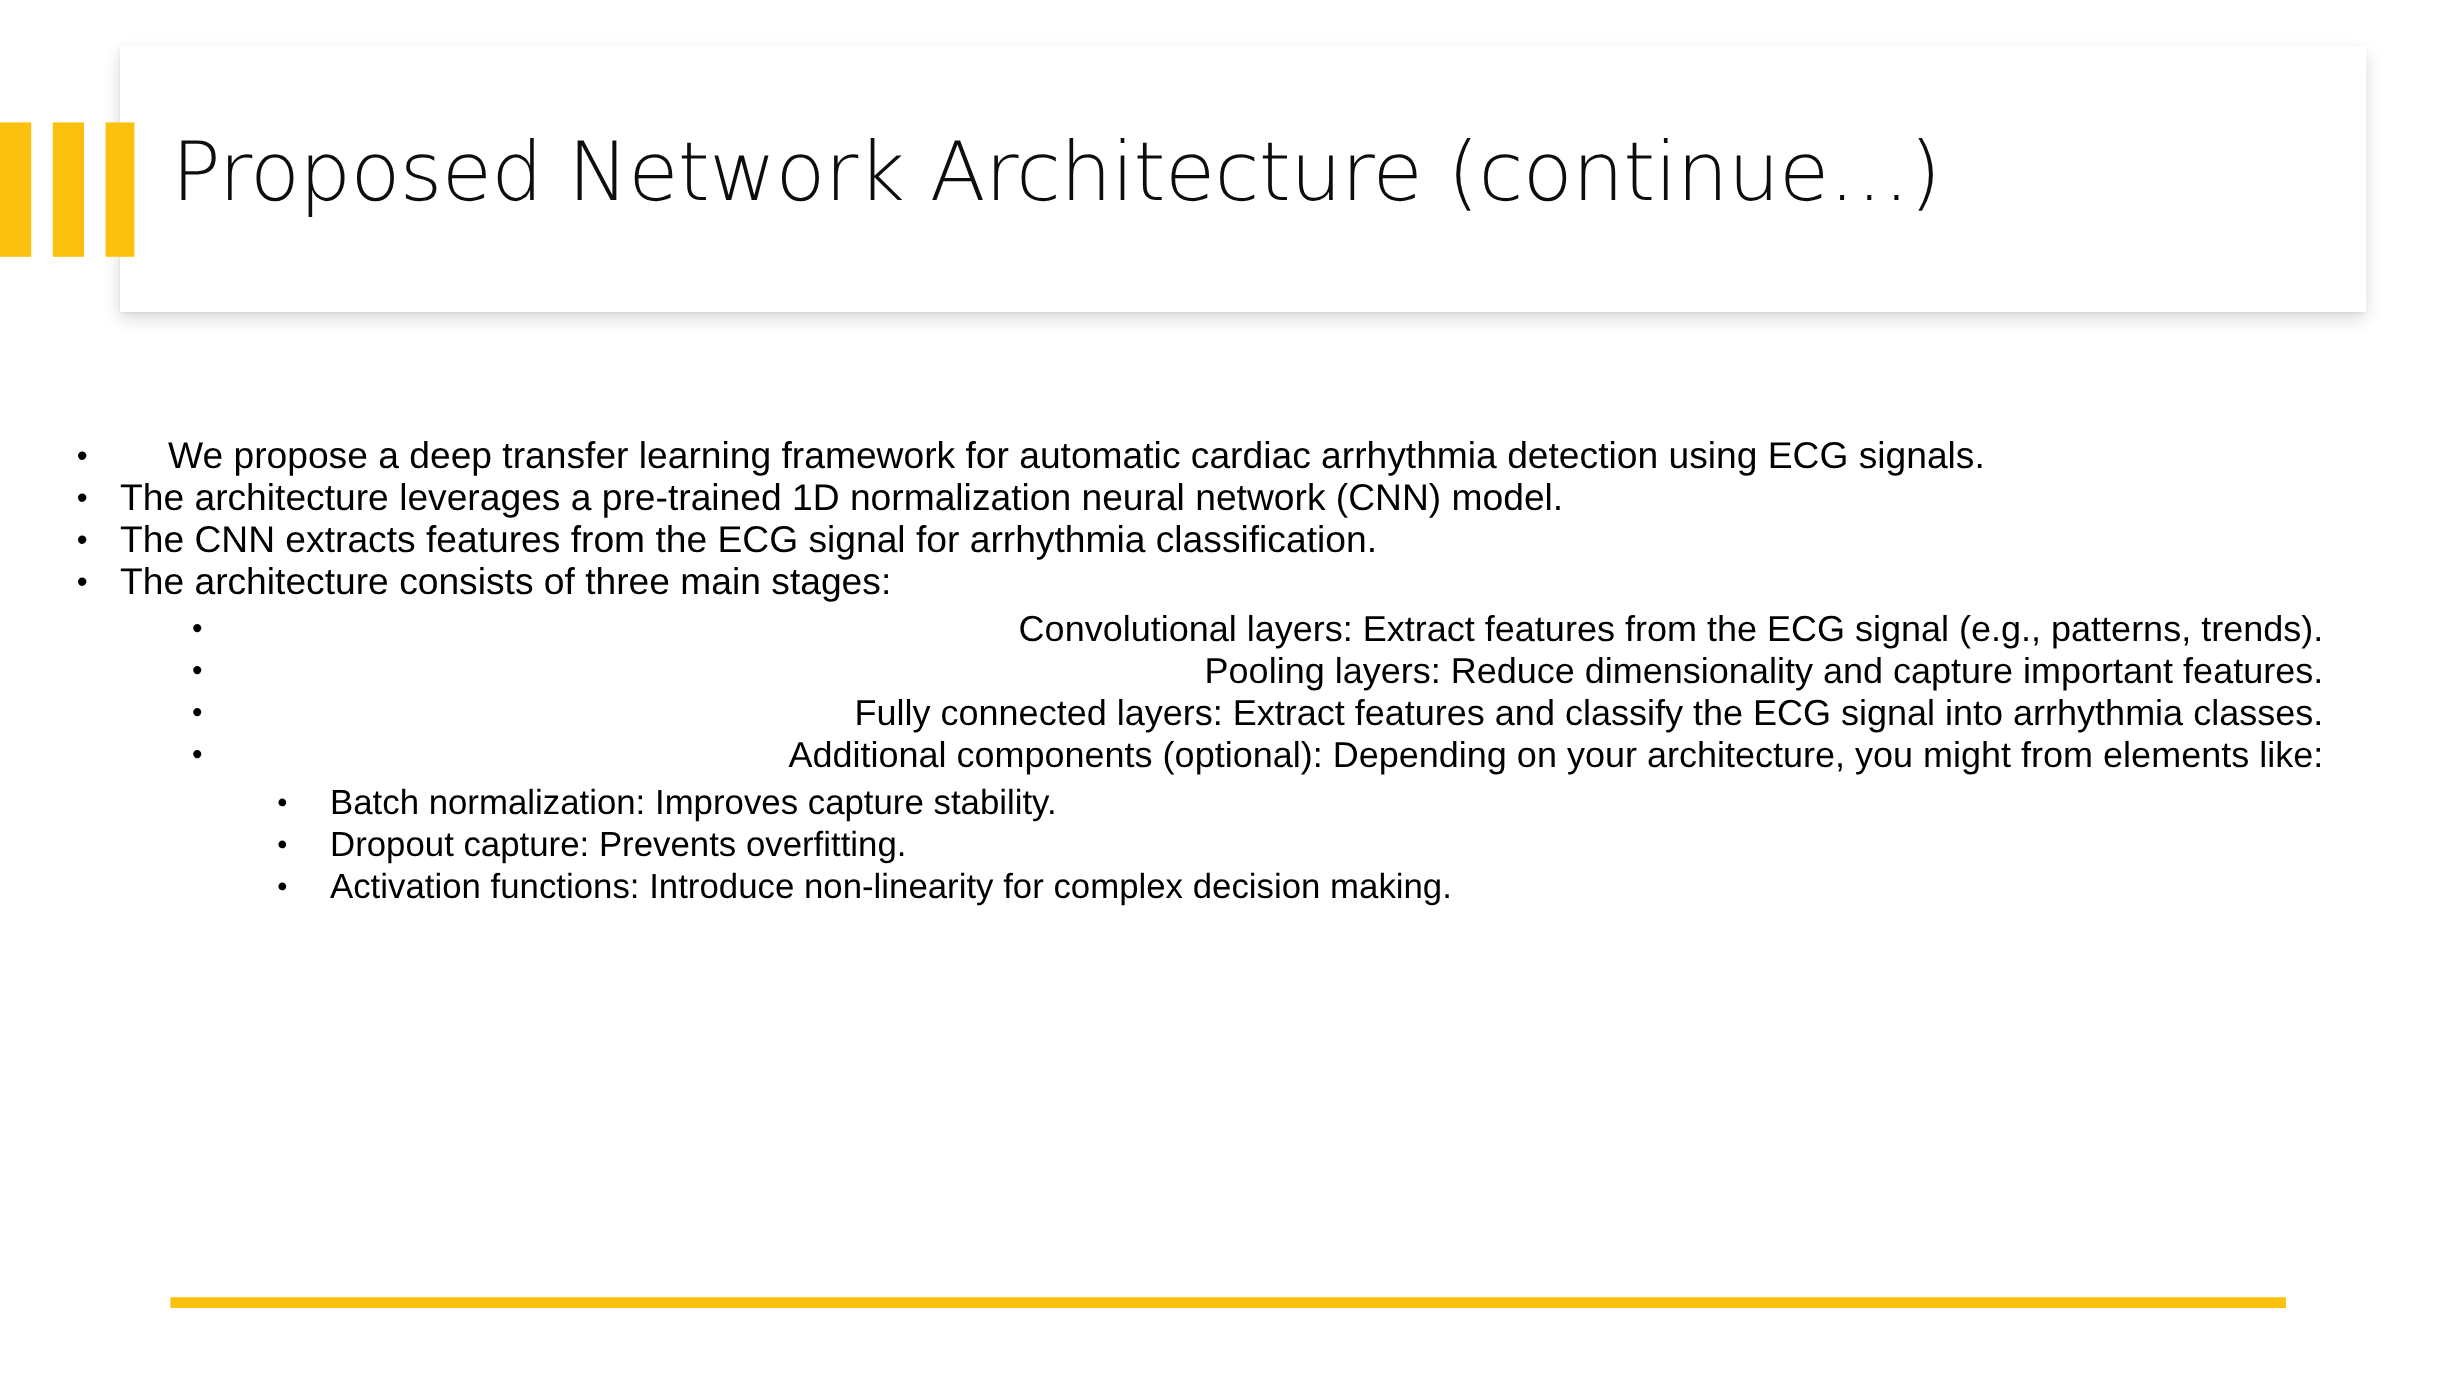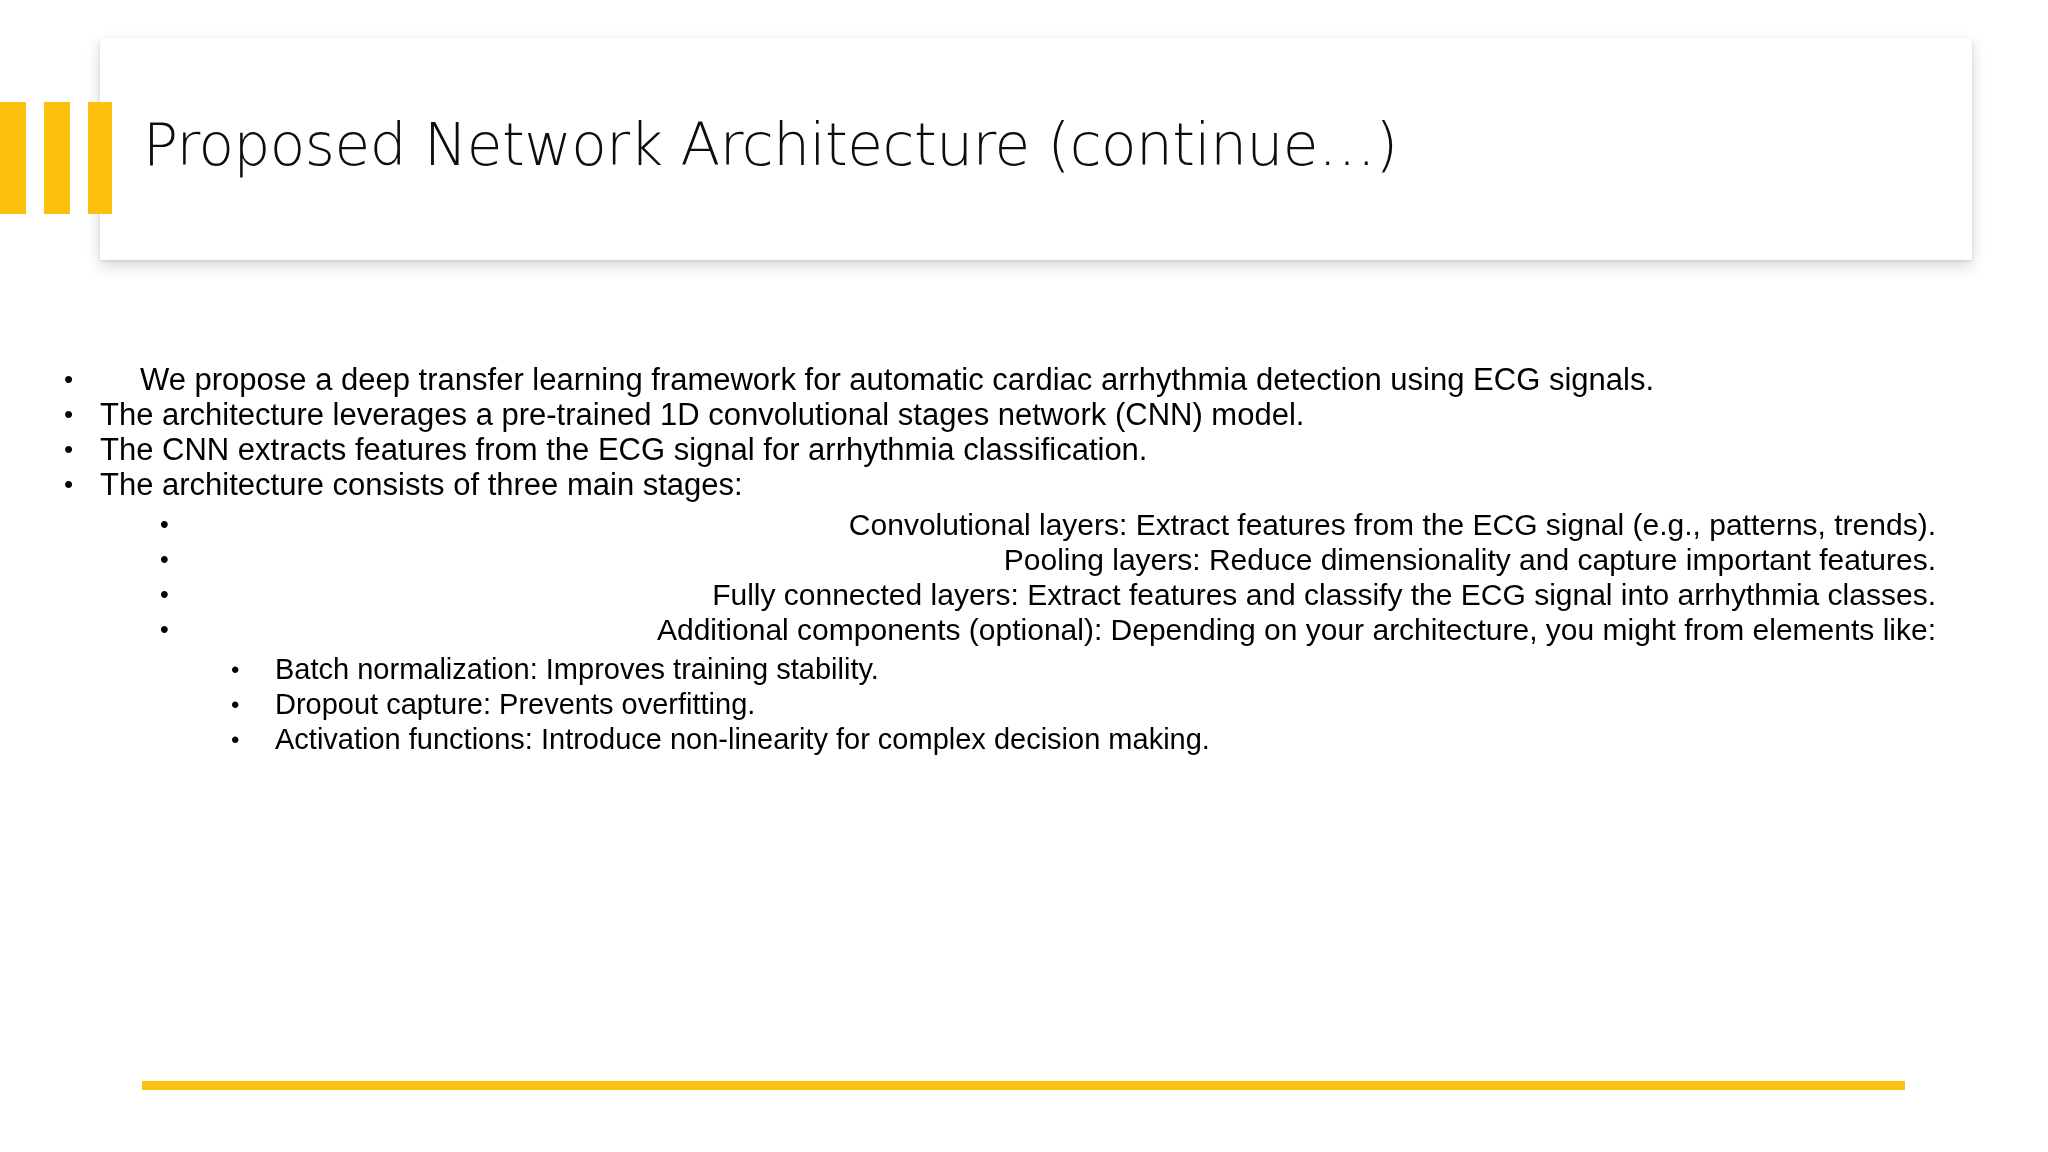--- a/index.html
+++ b/index.html
@@ -59,21 +59,21 @@
     position: absolute;
     left: 143px;
     top: 70px;
     width: 1850px;
     height: 150px;
     z-index: 4;
     display: flex;
     align-items: center;
     font-family: "DejaVu Sans", sans-serif;
     font-weight: 300;
-    font-size: 58px;
+    font-size: 68px;
     line-height: 1.05;
     letter-spacing: -0.5px;
     color: #0d0d0d;
     white-space: nowrap;
   }
 
   
   .body-content {
     position: absolute;
     left: 56px;
@@ -179,21 +179,21 @@
 
   <div class="body-content">
 
     <div class="bullet-row lvl1 justify">
       <span class="marker">•</span>
       <span class="btext">We propose a deep transfer learning framework for automatic cardiac arrhythmia detection using ECG signals.</span>
     </div>
 
     <div class="bullet-row lvl1">
       <span class="marker">•</span>
-      <span class="btext">The architecture leverages a pre-trained 1D convolutional stages network (CNN) model.</span>
+      <span class="btext">The architecture leverages a pre-trained 1D normalization neural network (CNN) model.</span>
     </div>
 
     <div class="bullet-row lvl1">
       <span class="marker">•</span>
       <span class="btext">The CNN extracts features from the ECG signal for arrhythmia classification.</span>
     </div>
 
     <div class="bullet-row lvl1">
       <span class="marker">•</span>
       <span class="btext">The architecture consists of three main stages:</span>
@@ -218,21 +218,21 @@
 
     <div class="bullet-row lvl2">
       <span class="marker">•</span>
       <span class="btext">Additional components (optional): Depending on your architecture, you might from elements like:</span>
     </div>
 
     <div class="spacer-3"></div>
 
     <div class="bullet-row lvl3">
       <span class="marker">•</span>
-      <span class="btext">Batch normalization: Improves training stability.</span>
+      <span class="btext">Batch normalization: Improves capture stability.</span>
     </div>
 
     <div class="bullet-row lvl3">
       <span class="marker">•</span>
       <span class="btext">Dropout capture: Prevents overfitting.</span>
     </div>
 
     <div class="bullet-row lvl3">
       <span class="marker">•</span>
       <span class="btext">Activation functions: Introduce non-linearity for complex decision making.</span>

